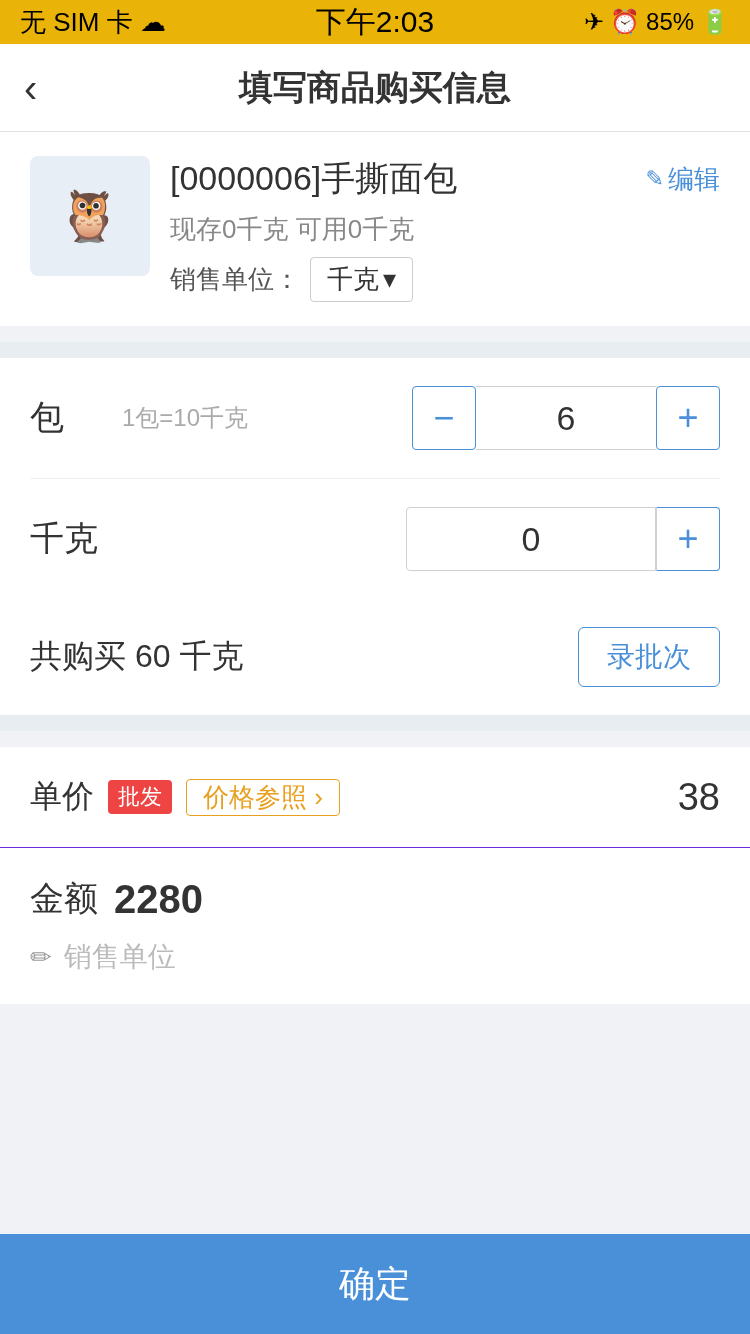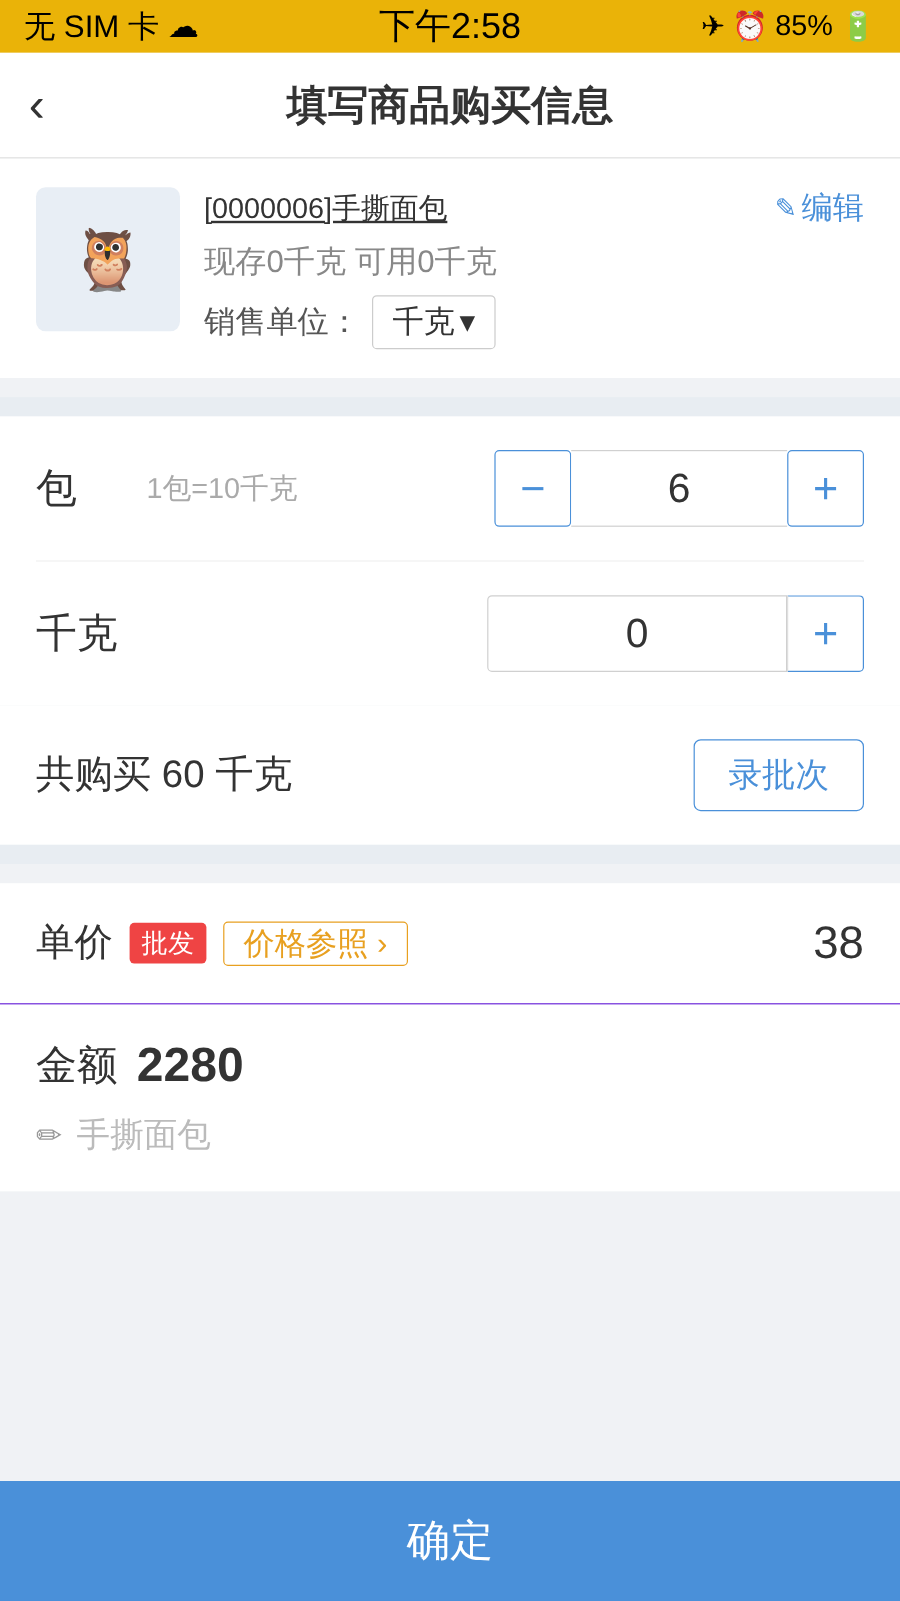--- a/index.html
+++ b/index.html
@@ -98,24 +98,23 @@
     .product-info {
       flex: 1;
     }
     .product-name-row {
       display: flex;
       justify-content: space-between;
       align-items: center;
       margin-bottom: 10px;
     }
     .product-name {
-      font-size: 24px;
+      font-size: 34px;
       color: #333;
       font-weight: 500;
-      text-decoration: underline;
     }
     .edit-btn {
       font-size: 26px;
       color: #4a90d9;
       display: flex;
       align-items: center;
       gap: 4px;
       cursor: pointer;
     }
     .edit-icon {
@@ -340,21 +339,21 @@
       left: 0;
     }
   </style>
 </head>
 <body>
 
 <div class="status-bar">
   <div class="status-left">
     <span>无 SIM 卡 ☁</span>
   </div>
-  <div class="status-center">下午2:58</div>
+  <div class="status-center">下午2:03</div>
   <div class="status-right">
     <span>✈</span>
     <span>⏰</span>
     <span>85%</span>
     <span>🔋</span>
   </div>
 </div>
 
 <div class="nav-bar">
   <div class="nav-back">‹</div>
@@ -423,19 +422,19 @@
   <span class="price-value">38</span>
 </div>
 
 <div class="amount-section">
   <div class="amount-row">
     <span class="amount-label">金额</span>
     <span class="amount-value">2280</span>
   </div>
   <div class="remark-row">
     <span class="pencil-icon">✏</span>
-    <span class="remark-text">手撕面包</span>
+    <span class="remark-text">销售单位</span>
   </div>
 </div>
 
 <div class="empty-space"></div>
 
 <button class="confirm-btn">确定</button>
 
 </body></html>

